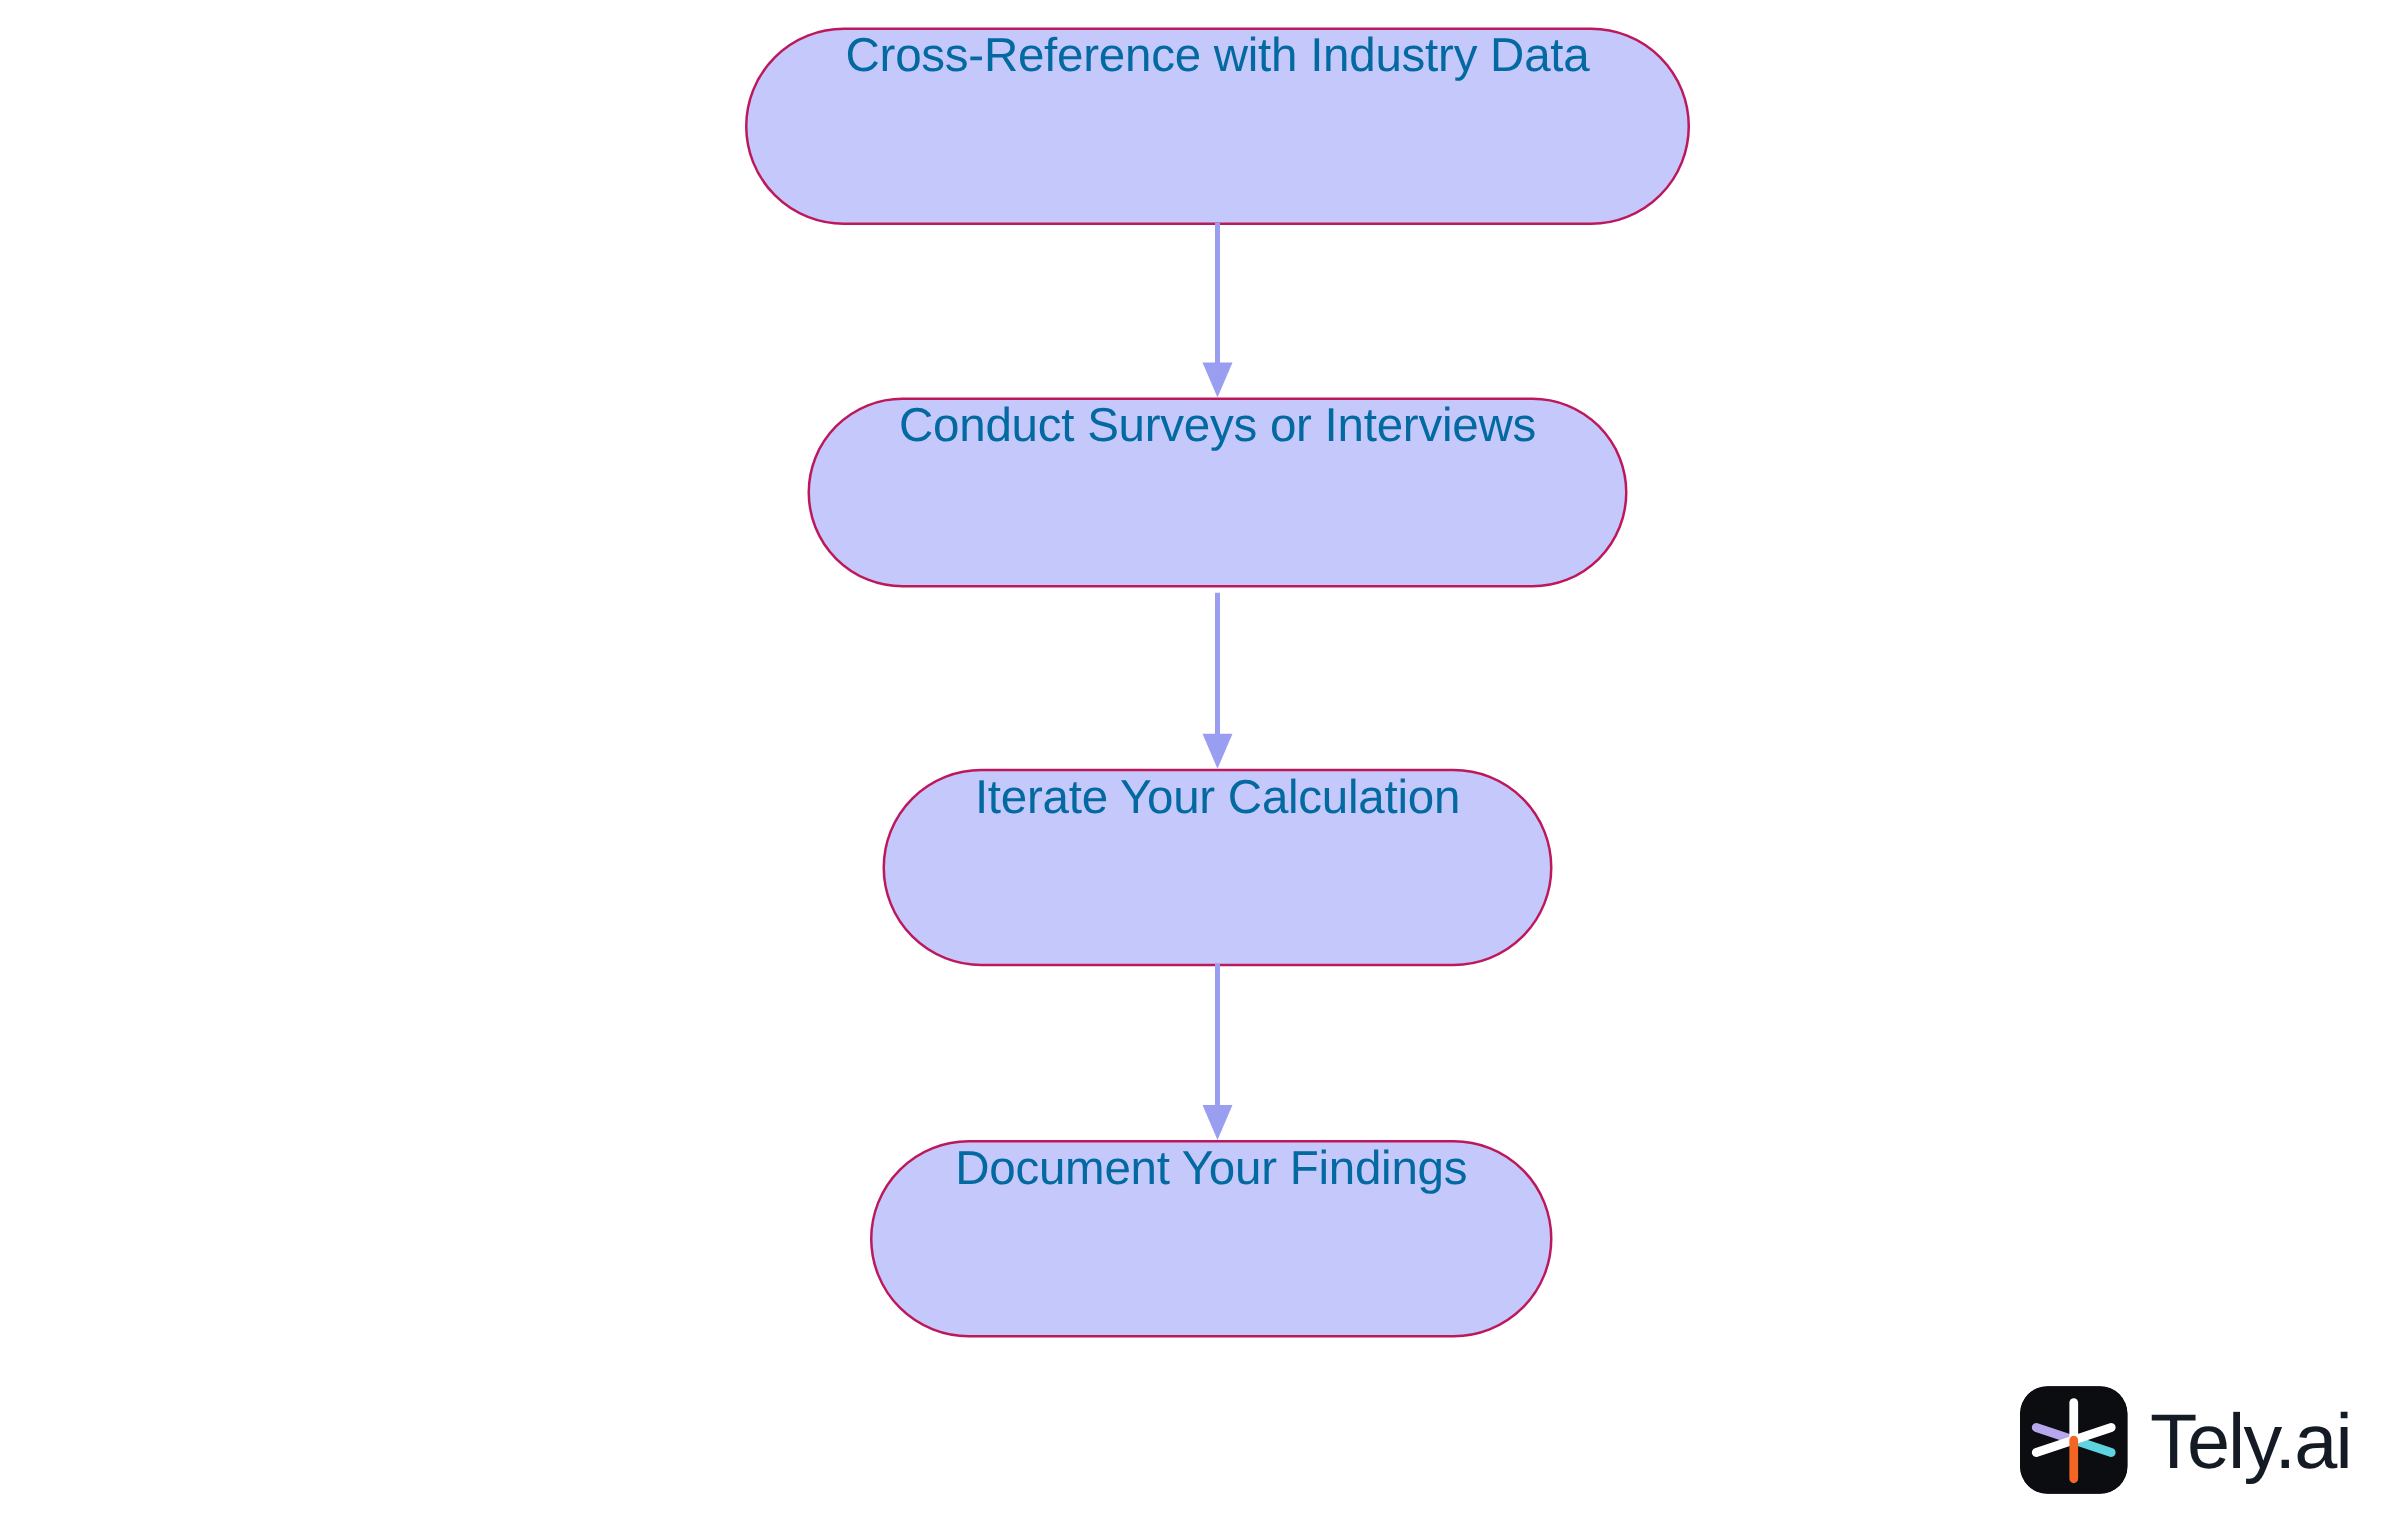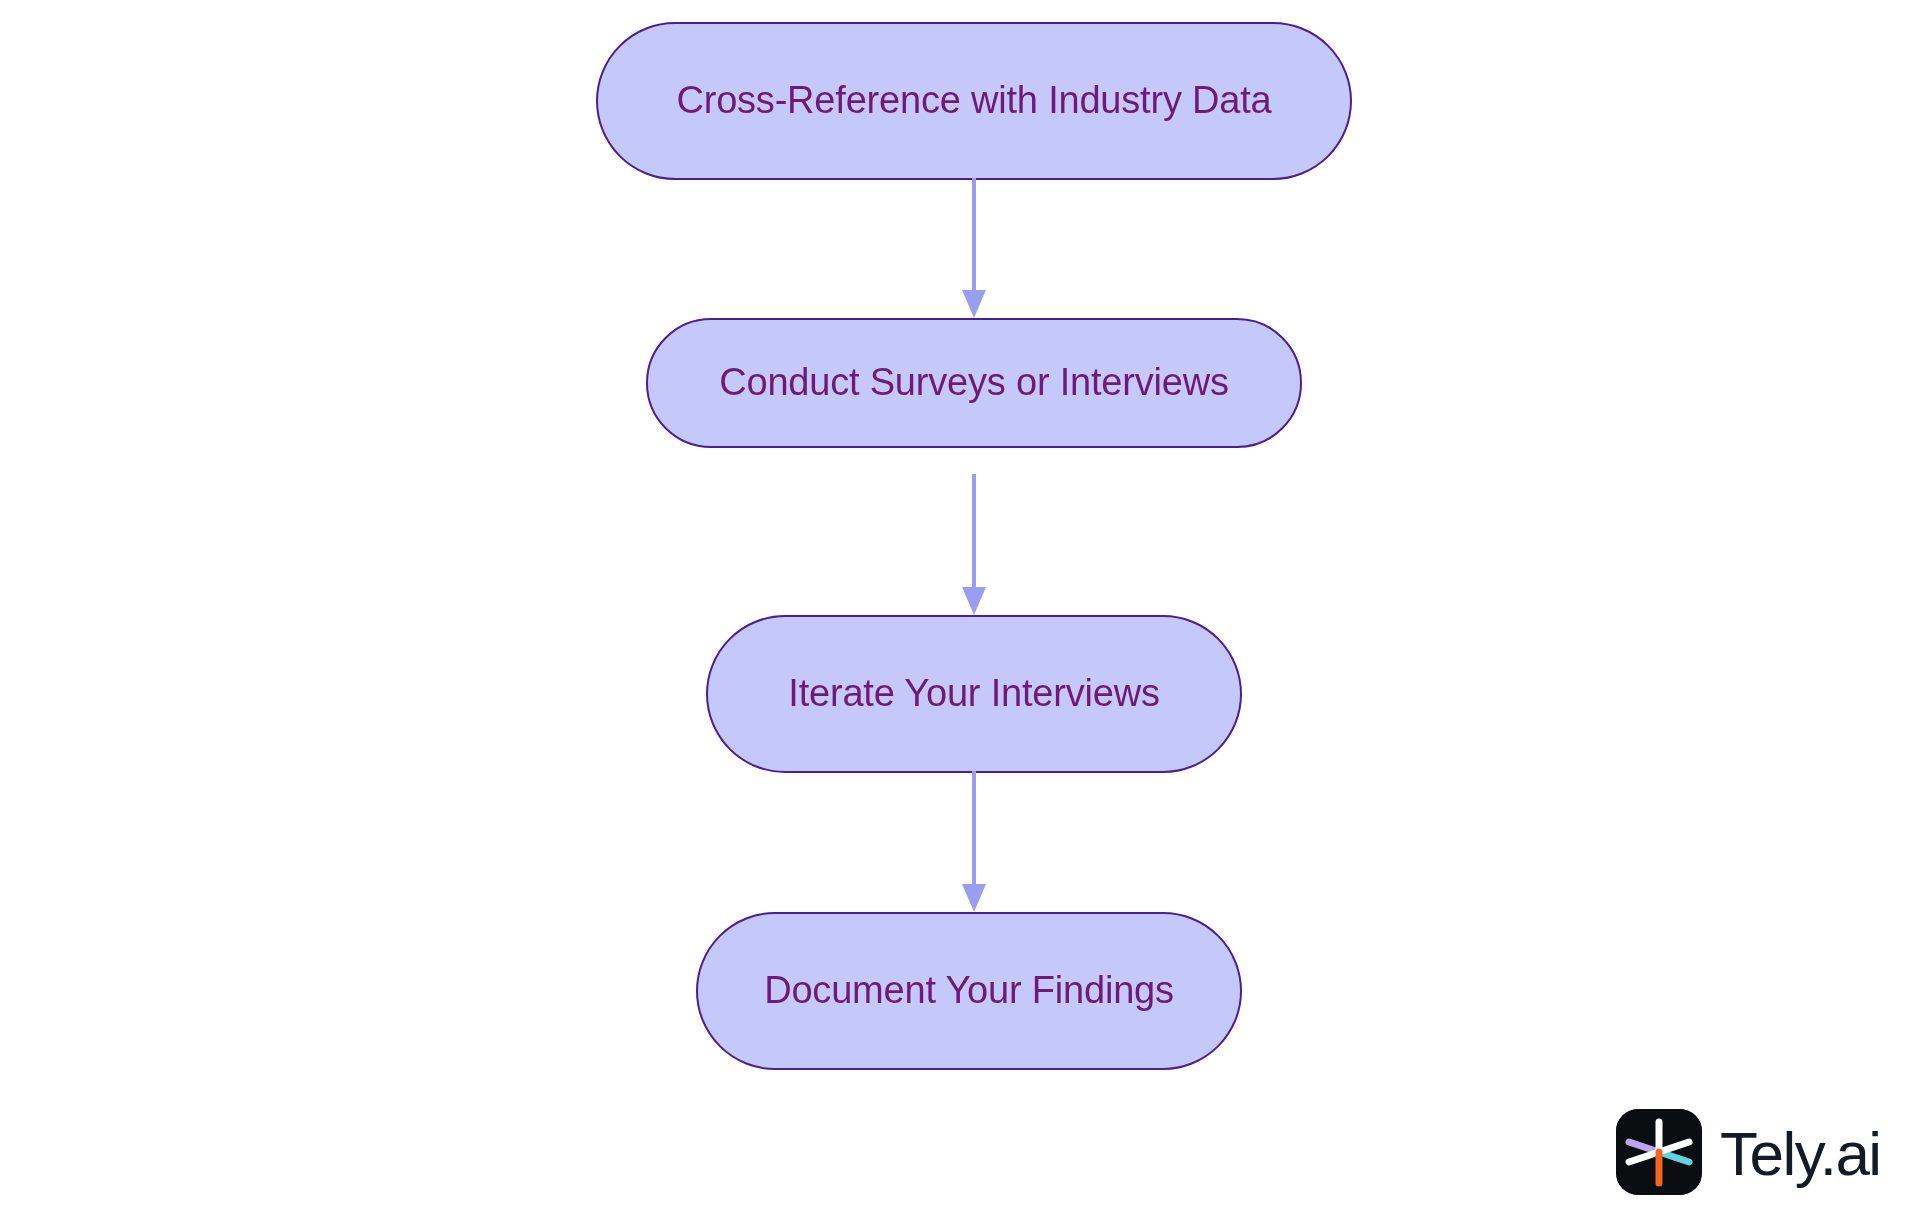--- a/index.html
+++ b/index.html
@@ -22,38 +22,38 @@
     top: 0;
     width: 1920px;
     height: 1215px;
   }
 
   
   .node {
     position: absolute;
     box-sizing: border-box;
     background: #c5c8fa;
-    border: 2px solid #4c1d95;
+    border: 2px solid #be185d;
     border-radius: 9999px;
     display: flex;
-    align-items: center;
+    align-items: flex-start;
     justify-content: center;
     text-align: center;
-    color: #701a75;
+    color: #0369a1;
     font-family: "Liberation Sans", sans-serif;
     font-size: 38px;
     font-weight: 400;
     letter-spacing: -0.2px;
     line-height: 1.15;
     white-space: nowrap;
     user-select: none;
   }
 
   .node-1 { left: 596px;  top: 22px;   width: 756px; height: 158px; }
-  .node-2 { left: 646px;  top: 318px;  width: 656px; height: 130px; }
+  .node-2 { left: 646px;  top: 318px;  width: 656px; height: 152px; }
   .node-3 { left: 706px;  top: 615px;  width: 536px; height: 158px; }
   .node-4 { left: 696px;  top: 912px;  width: 546px; height: 158px; }
 
   
   .connector {
     position: absolute;
     width: 40px;
     left: 954px;
   }
   .connector svg { display: block; }
@@ -114,21 +114,21 @@
   </div>
 
   <div class="connector conn-2">
     <svg width="40" height="143" viewBox="0 0 40 143" xmlns="http://www.w3.org/2000/svg">
       <line x1="20" y1="0" x2="20" y2="119" stroke="#9a9ef0" stroke-width="4"></line>
       <polygon points="8,113 32,113 20,141" fill="#9a9ef0"></polygon>
     </svg>
   </div>
 
   <div class="node node-3">
-    <span>Iterate Your Interviews</span>
+    <span>Iterate Your Calculation</span>
   </div>
 
   <div class="connector conn-3">
     <svg width="40" height="143" viewBox="0 0 40 143" xmlns="http://www.w3.org/2000/svg">
       <line x1="20" y1="0" x2="20" y2="119" stroke="#9a9ef0" stroke-width="4"></line>
       <polygon points="8,113 32,113 20,141" fill="#9a9ef0"></polygon>
     </svg>
   </div>
 
   <div class="node node-4">

